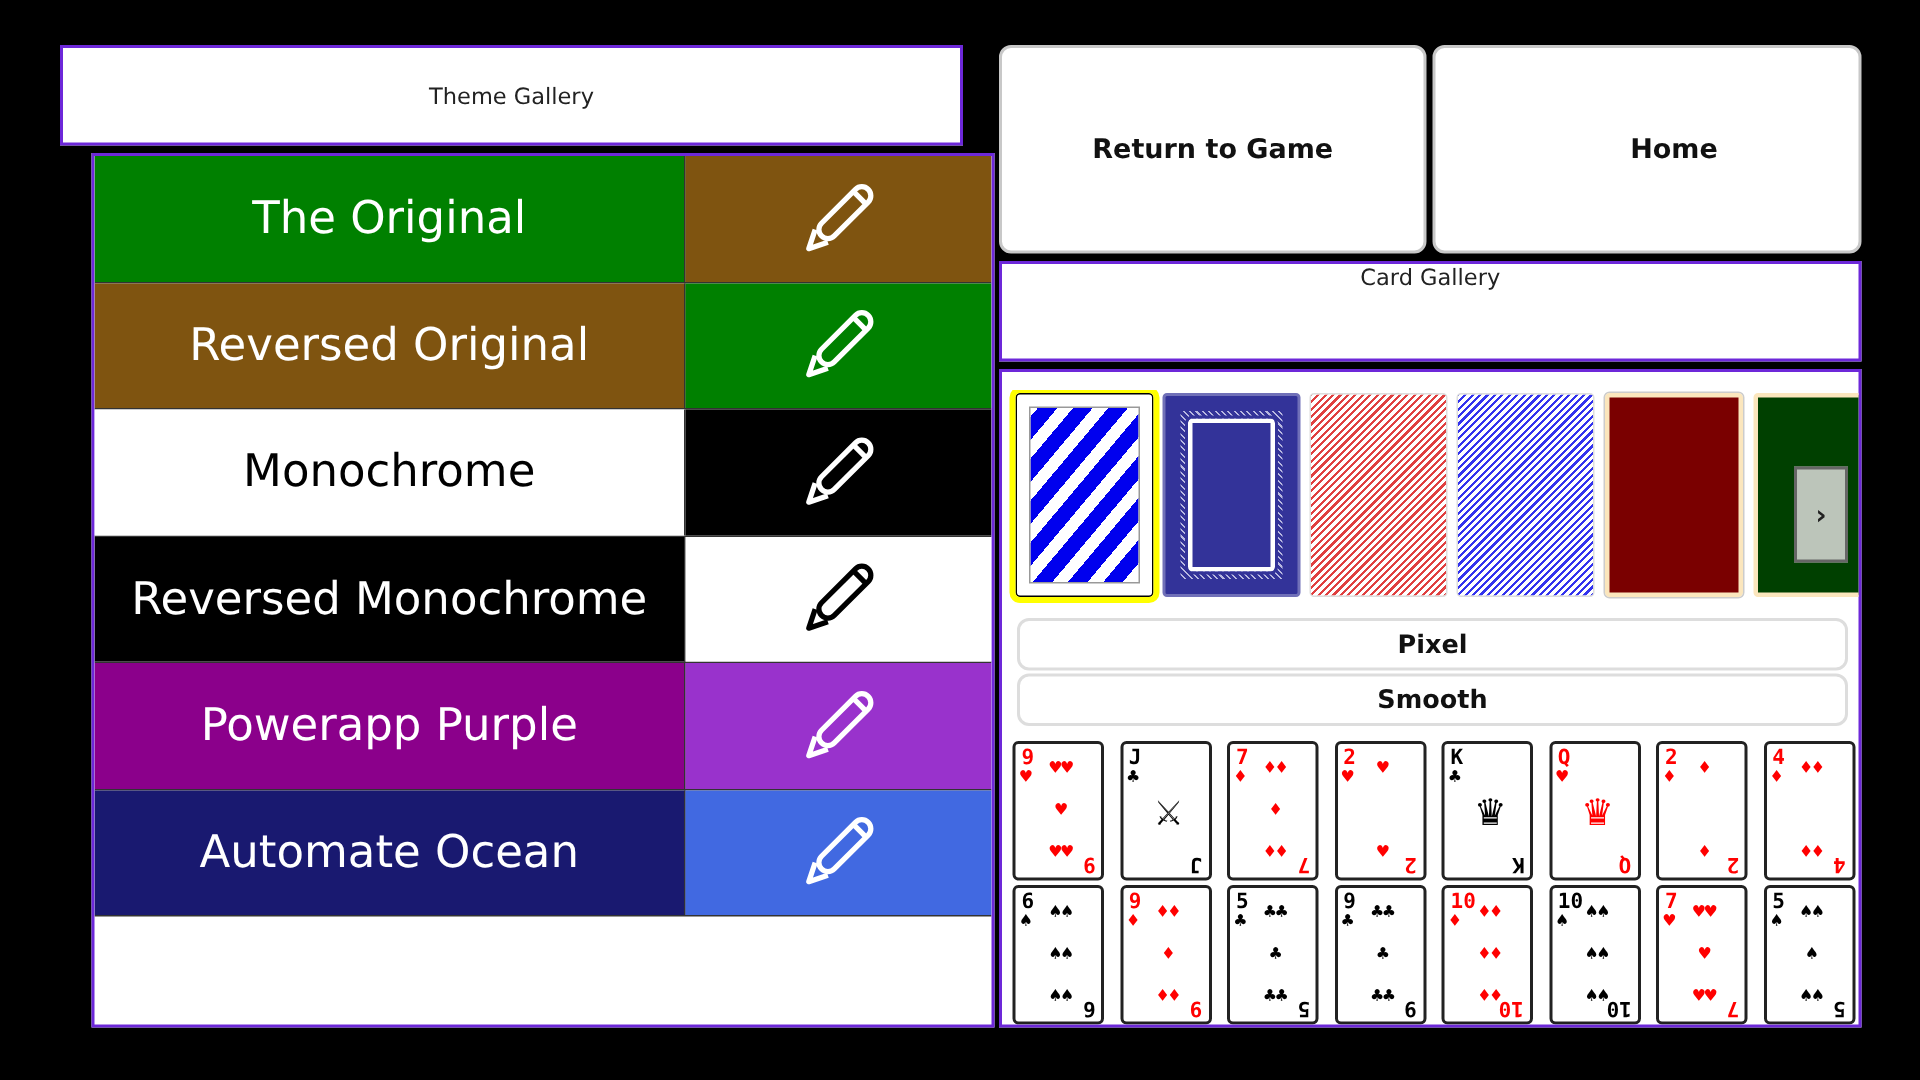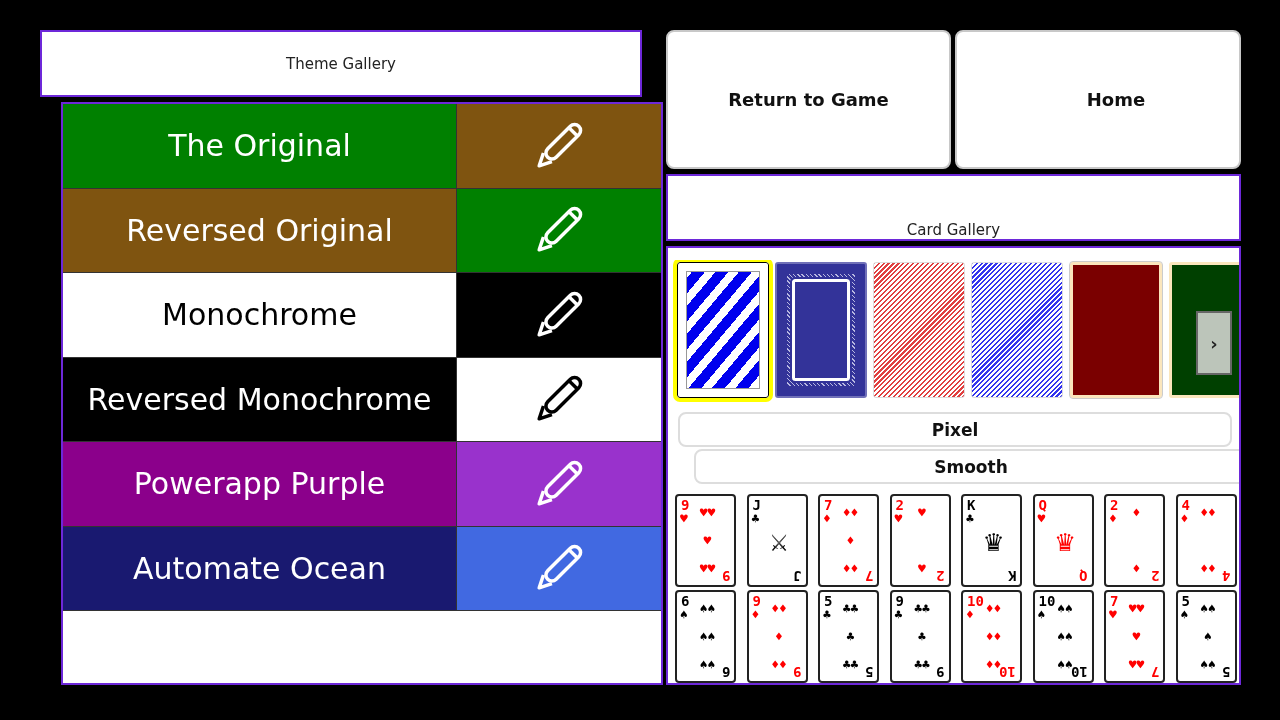--- a/index.html
+++ b/index.html
@@ -19,21 +19,21 @@
     .theme-edit svg { width: 60px; height: 60px; }
 
     
     .nav-btn { position: absolute; top: 30px; height: 139px; background: #fff; border: 2px solid #c8c8c8;
       border-radius: 8px; display: flex; align-items: center; justify-content: center;
       font-size: 18px; font-weight: bold; color: #111; cursor: pointer; }
     #btn-return { left: 666px; width: 285px; }
     #btn-home { left: 955px; width: 286px; padding-left: 36px; }
 
     #card-header { left: 666px; top: 174px; width: 575px; height: 67px;
-      display: flex; align-items: flex-end; justify-content: center; font-size: 15px; color: #222; }
+      display: flex; align-items: flex-start; justify-content: center; font-size: 15px; color: #222; }
 
     #card-panel { left: 666px; top: 246px; width: 575px; height: 439px; overflow: hidden; }
 
     .backs { position: absolute; left: 4px; top: 12px; height: 142px; width: 572px; overflow: hidden; }
     .back { position: absolute; top: 2px; width: 92px; height: 136px; border-radius: 3px; cursor: pointer; }
     .back.selected { outline: 4px solid #ffff00; }
     .back1 { left: 5px; background: #fff; border: 1px solid #000; padding: 8px 8px; }
     .back1 .inner { width: 100%; height: 100%; border: 1px solid #999;
       background: repeating-linear-gradient(-50deg, #fff 0 8px, #0000ee 8px 18px); }
     .back2 { left: 103px; background: #333399; border: 2px solid #7070b8; padding: 10px; }
@@ -46,21 +46,21 @@
     .back5 { left: 398px; background: #7a0000; border: 3px solid #fbe6bd; outline: 1px solid #ccc; }
     .back6 { left: 497px; width: 80px; background: #004000; border: 3px solid #fbe6bd; }
     .next-btn { position: absolute; left: 524px; top: 51px; width: 36px; height: 64px; background: #bcc5ba;
       border: 2px solid #666; display: flex; align-items: center; justify-content: center;
       font-size: 18px; font-weight: bold; color: #222; cursor: pointer; }
 
     .style-btn { position: absolute; left: 10px; width: 554px; height: 35px; background: #fff;
       border: 2px solid #ddd; border-radius: 8px; display: flex; align-items: center; justify-content: center;
       font-size: 17px; font-weight: bold; color: #111; cursor: pointer; }
     #btn-pixel { top: 164px; }
-    #btn-smooth { top: 201px; margin-left: 16px; }
+    #btn-smooth { top: 201px; }
 
     .cards { position: absolute; left: 7px; top: 246px; width: 560px; }
     .card { position: absolute; width: 61px; height: 93px; background: #fff; border: 2px solid #222;
       border-radius: 4px; font-family: "DejaVu Sans Mono", monospace; font-weight: bold; overflow: hidden; cursor: pointer; }
     .card .rank { position: absolute; left: 4px; top: 2px; font-size: 14px; line-height: 14px; }
     .card .suit-s { position: absolute; left: 3px; top: 16px; font-size: 13px; line-height: 13px; }
     .card .rank-b { position: absolute; right: 4px; bottom: 2px; font-size: 14px; line-height: 14px; transform: rotate(180deg); }
     .card .center { position: absolute; left: 12px; right: 8px; top: 10px; bottom: 10px;
       display: flex; align-items: center; justify-content: center; font-size: 30px; text-align: center; line-height: 28px; }
     .red { color: #ff0000; }

